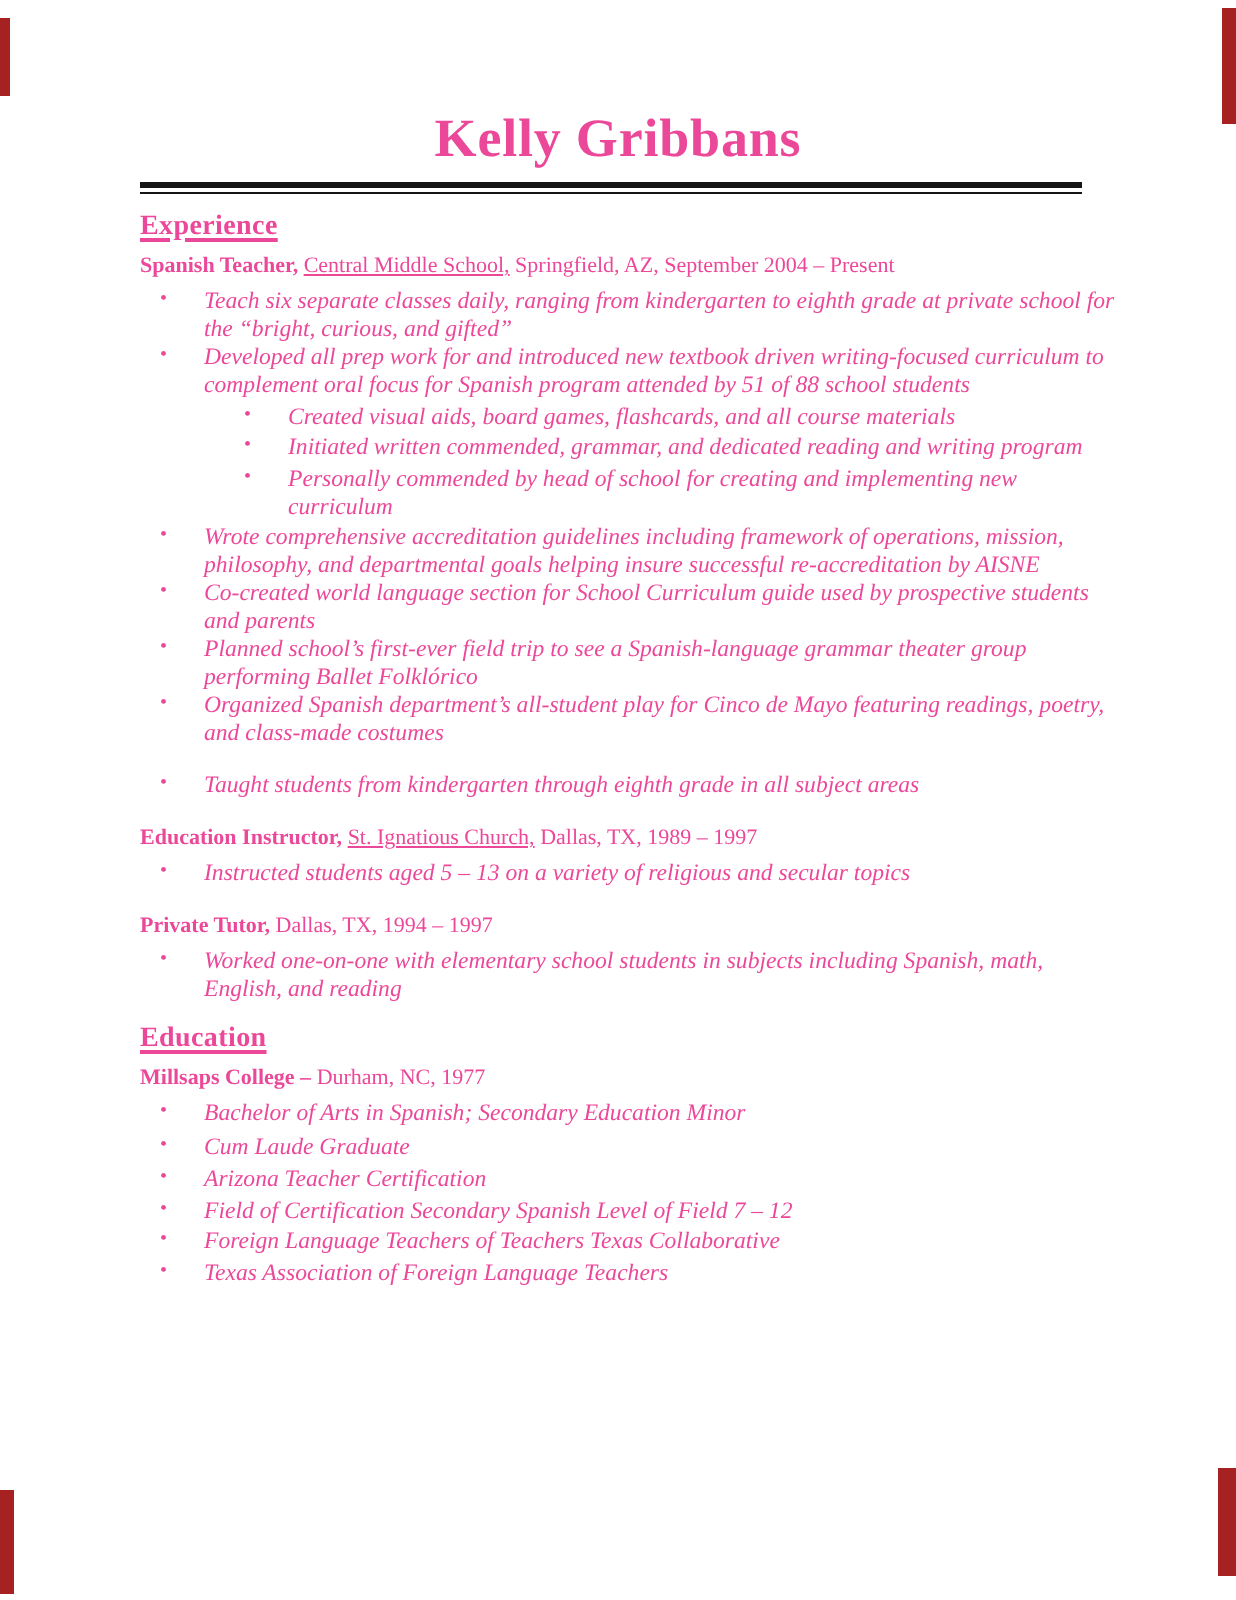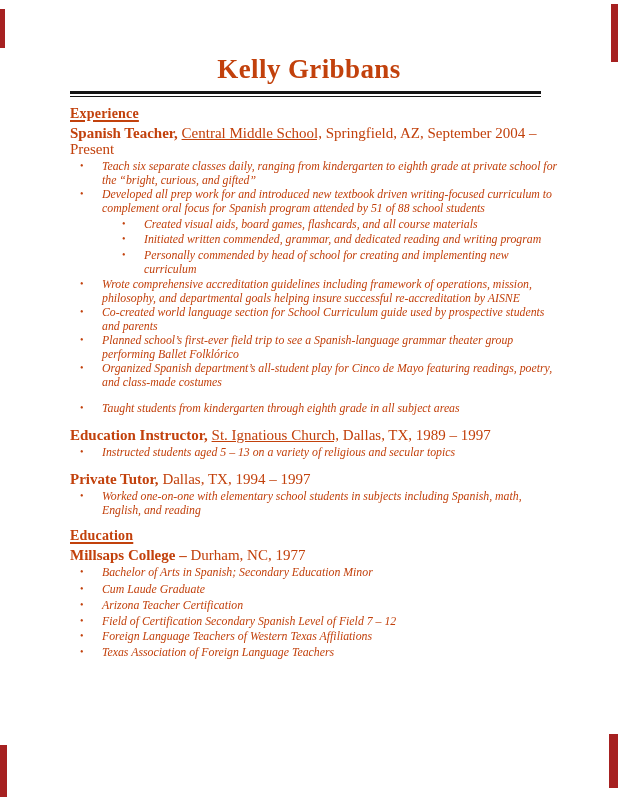--- a/index.html
+++ b/index.html
@@ -1,18 +1,18 @@
 <!DOCTYPE html>
 <html><head>
 <meta charset="utf-8">
 <style>
   html,body{margin:0;padding:0;background:#fff;}
   .page{
     position:relative; width:618px; height:800px; box-sizing:border-box;
-    background:#fff; color:#c2410c; overflow:hidden;
+    background:#fff; color:#ec4899; overflow:hidden;
     padding:54px 56px 0 70px;
     font-family:"Liberation Serif","DejaVu Serif",serif;
   }
   
   .edgemark{position:absolute;}
   .em-tl{left:0;top:9px;width:5px;height:39px;}
   .em-tr{right:0;top:4px;width:7px;height:58px;}
   .em-bl{left:0;top:745px;width:7px;height:52px;}
   .em-br{right:0;top:734px;width:9px;height:54px;}
 
@@ -23,21 +23,21 @@
   .dia{margin:0 5px; font-size:11px;}
 
   .rule{width:471px; margin-top:7px;}
   .rule .r1{height:2.5px; background:#151515;}
   .rule .r2{height:1.5px; background:#151515; margin-top:2px;}
 
   h2{margin:6px 0 1px 0; font-size:14px; line-height:21px; font-weight:bold; letter-spacing:.2px;
      text-decoration:underline; text-decoration-thickness:1.8px; text-underline-offset:2px;}
   h2.gap{margin-top:8px;}
 
-  .jobline{margin:1px 0 0 0; font-size:15px; line-height:16px;}
+  .jobline{margin:1px 0 0 0; font-size:11px; line-height:16px;}
   .jobline b{font-weight:bold;}
   .org{text-decoration:underline;}
 
   .job{margin-top:12px;}
   .job.first{margin-top:1px;}
 
   .list{margin-top:2px;}
   .li{display:flex; font-size:11.8px; line-height:14px;}
   .li .dot{flex:0 0 auto; width:22px; margin-left:10px; font-size:10px; line-height:14px;}
   .li .txt{flex:1 1 auto;font-style:italic;}
@@ -171,21 +171,21 @@
       <div class="li">
         <span class="dot">•</span>
         <span class="txt">Arizona Teacher Certification</span>
       </div>
       <div class="li">
         <span class="dot">•</span>
         <span class="txt">Field of Certification Secondary Spanish Level of Field 7 – 12</span>
       </div>
       <div class="li">
         <span class="dot">•</span>
-        <span class="txt">Foreign Language Teachers of Western Texas Affiliations</span>
+        <span class="txt">Foreign Language Teachers of Teachers Texas Collaborative</span>
       </div>
       <div class="li">
         <span class="dot">•</span>
         <span class="txt">Texas Association of Foreign Language Teachers</span>
       </div>
     </div>
   </section>
 
 </div>
 

